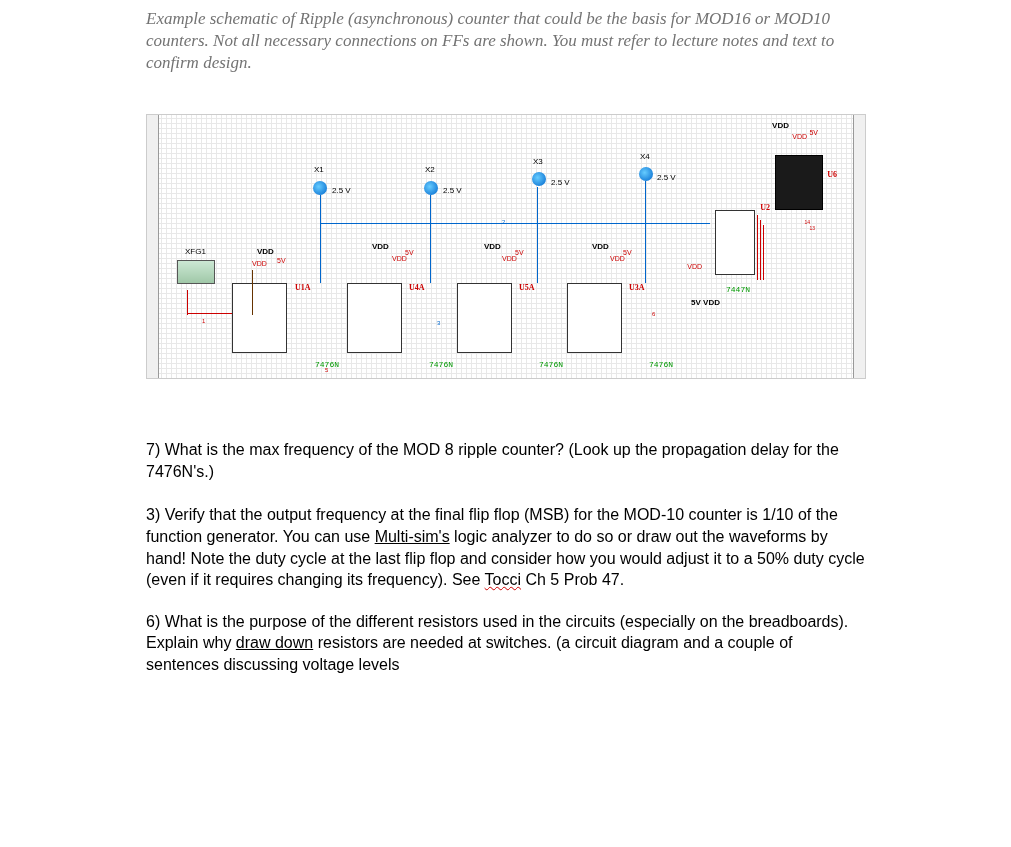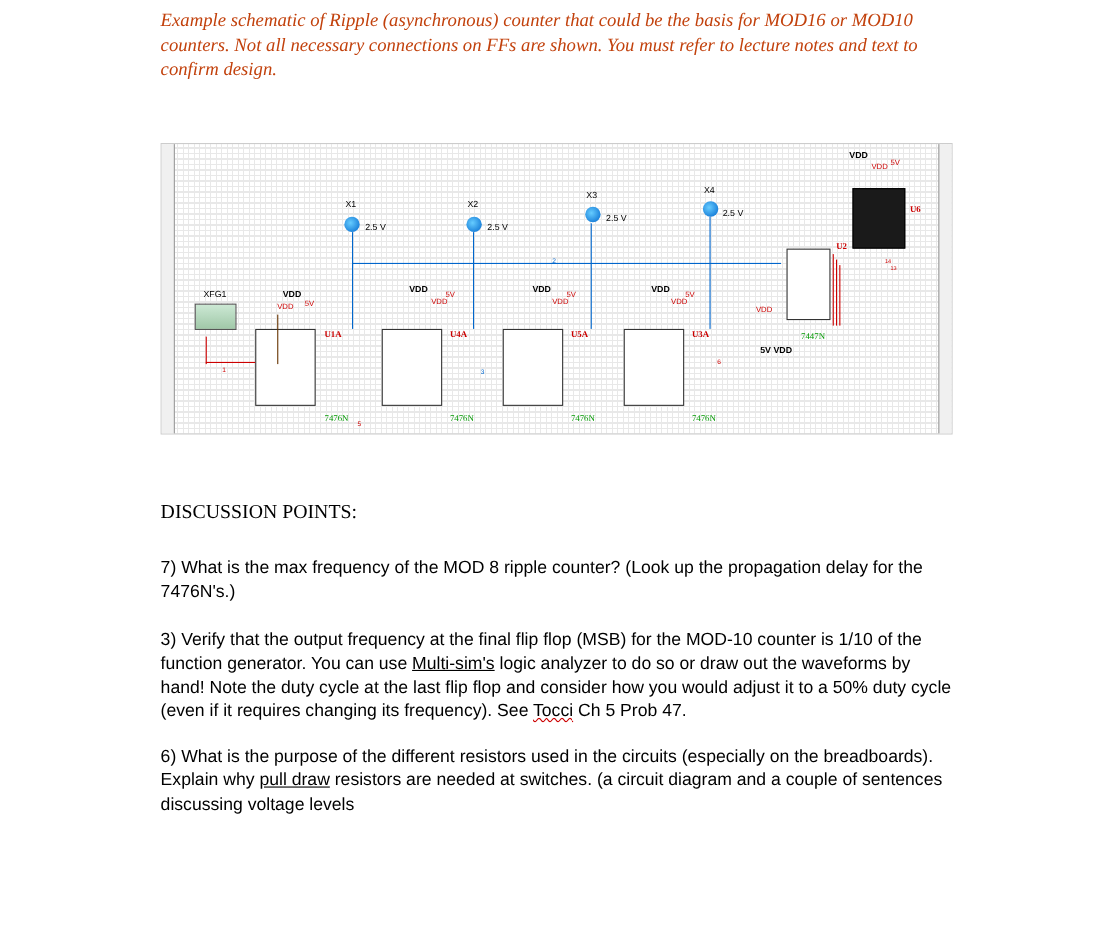--- a/index.html
+++ b/index.html
@@ -11,22 +11,22 @@
       padding: 0;
     }
     .content {
       padding: 8px 146px 0 146px;
     }
     .caption {
       font-family: Georgia, 'Times New Roman', serif;
       font-style: italic;
       font-size: 17px;
       line-height: 1.3;
-      color: #c2410c;
-      margin-bottom: 56px;
+      color: #737373;
+      margin-bottom: 40px;
     }
     .schematic {
       width: 720px;
       height: 265px;
       margin-bottom: 60px;
       position: relative;
       border: 1px solid #ccc;
       background: #fff;
       background-image:
         repeating-linear-gradient(0deg, transparent, transparent 4px, #e8e8e8 4px, #e8e8e8 5px),
@@ -72,21 +72,22 @@
       position: absolute;
       font-size: 8px;
       font-weight: bold;
       color: #cc0000;
       font-family: Liberation Serif, serif;
     }
     .ff-type {
       position: absolute;
       font-size: 8px;
       color: #009900;
-      font-family: Liberation Serif, serif;
+      font-family: Liberation Mono, monospace;
+      padding-left: 20px;
     }
     .vdd-lbl {
       position: absolute;
       font-size: 8px;
       font-weight: bold;
       color: #000;
       font-family: Arial, sans-serif;
     }
     .vdd-red {
       position: absolute;
@@ -259,28 +260,27 @@
     <div class="pin-num-blue" style="left:355px;top:104px">2</div>
     <div class="pin-num-blue" style="left:290px;top:205px">3</div>
     <div class="pin-num" style="left:178px;top:252px">5</div>
     <div class="pin-num" style="left:505px;top:196px">6</div>
 
     <div class="pin-num" style="right:55px;top:104px;font-size:5px">14</div>
     <div class="pin-num" style="right:50px;top:110px;font-size:5px">13</div>
   </div>
 
   <div class="discussion">
-    <p class="heading">DISCUSSION POINTS:</p>
 
     <p class="body-text">
       <span>7) What is the max frequency of the MOD 8 </span><span class="bold">ripple</span><span> counter?  (Look up the propagation delay for the 7476N's.)</span>
     </p>
 
 
     <p class="body-text" style="margin-bottom:20px">
       <span>3) Verify that the output frequency at the final flip flop (MSB) for the MOD-10 counter is 1/10 of the function generator.  You can use </span><span class="underline">Multi-sim's</span><span> logic analyzer to do so or draw out the waveforms by hand! Note the duty cycle at the last flip flop and consider how you would adjust it to a 50% duty cycle (even if it requires changing its frequency). See </span><span class="spellcheck">Tocci</span><span> Ch 5 Prob 47.</span>
     </p>
 
     <p class="body-text" style="margin-bottom:0">
-      <span>6) What is the purpose of the different resistors used in the circuits (especially on the breadboards).  Explain why </span><span class="underline">pull draw</span><span> resistors are needed at switches.  (a circuit diagram and a couple of sentences discussing voltage levels</span>
+      <span>6) What is the purpose of the different resistors used in the circuits (especially on the breadboards).  Explain why </span><span class="underline">draw down</span><span> resistors are needed at switches.  (a circuit diagram and a couple of sentences discussing voltage levels</span>
     </p>
   </div>
 </div>
 
 </body></html>

